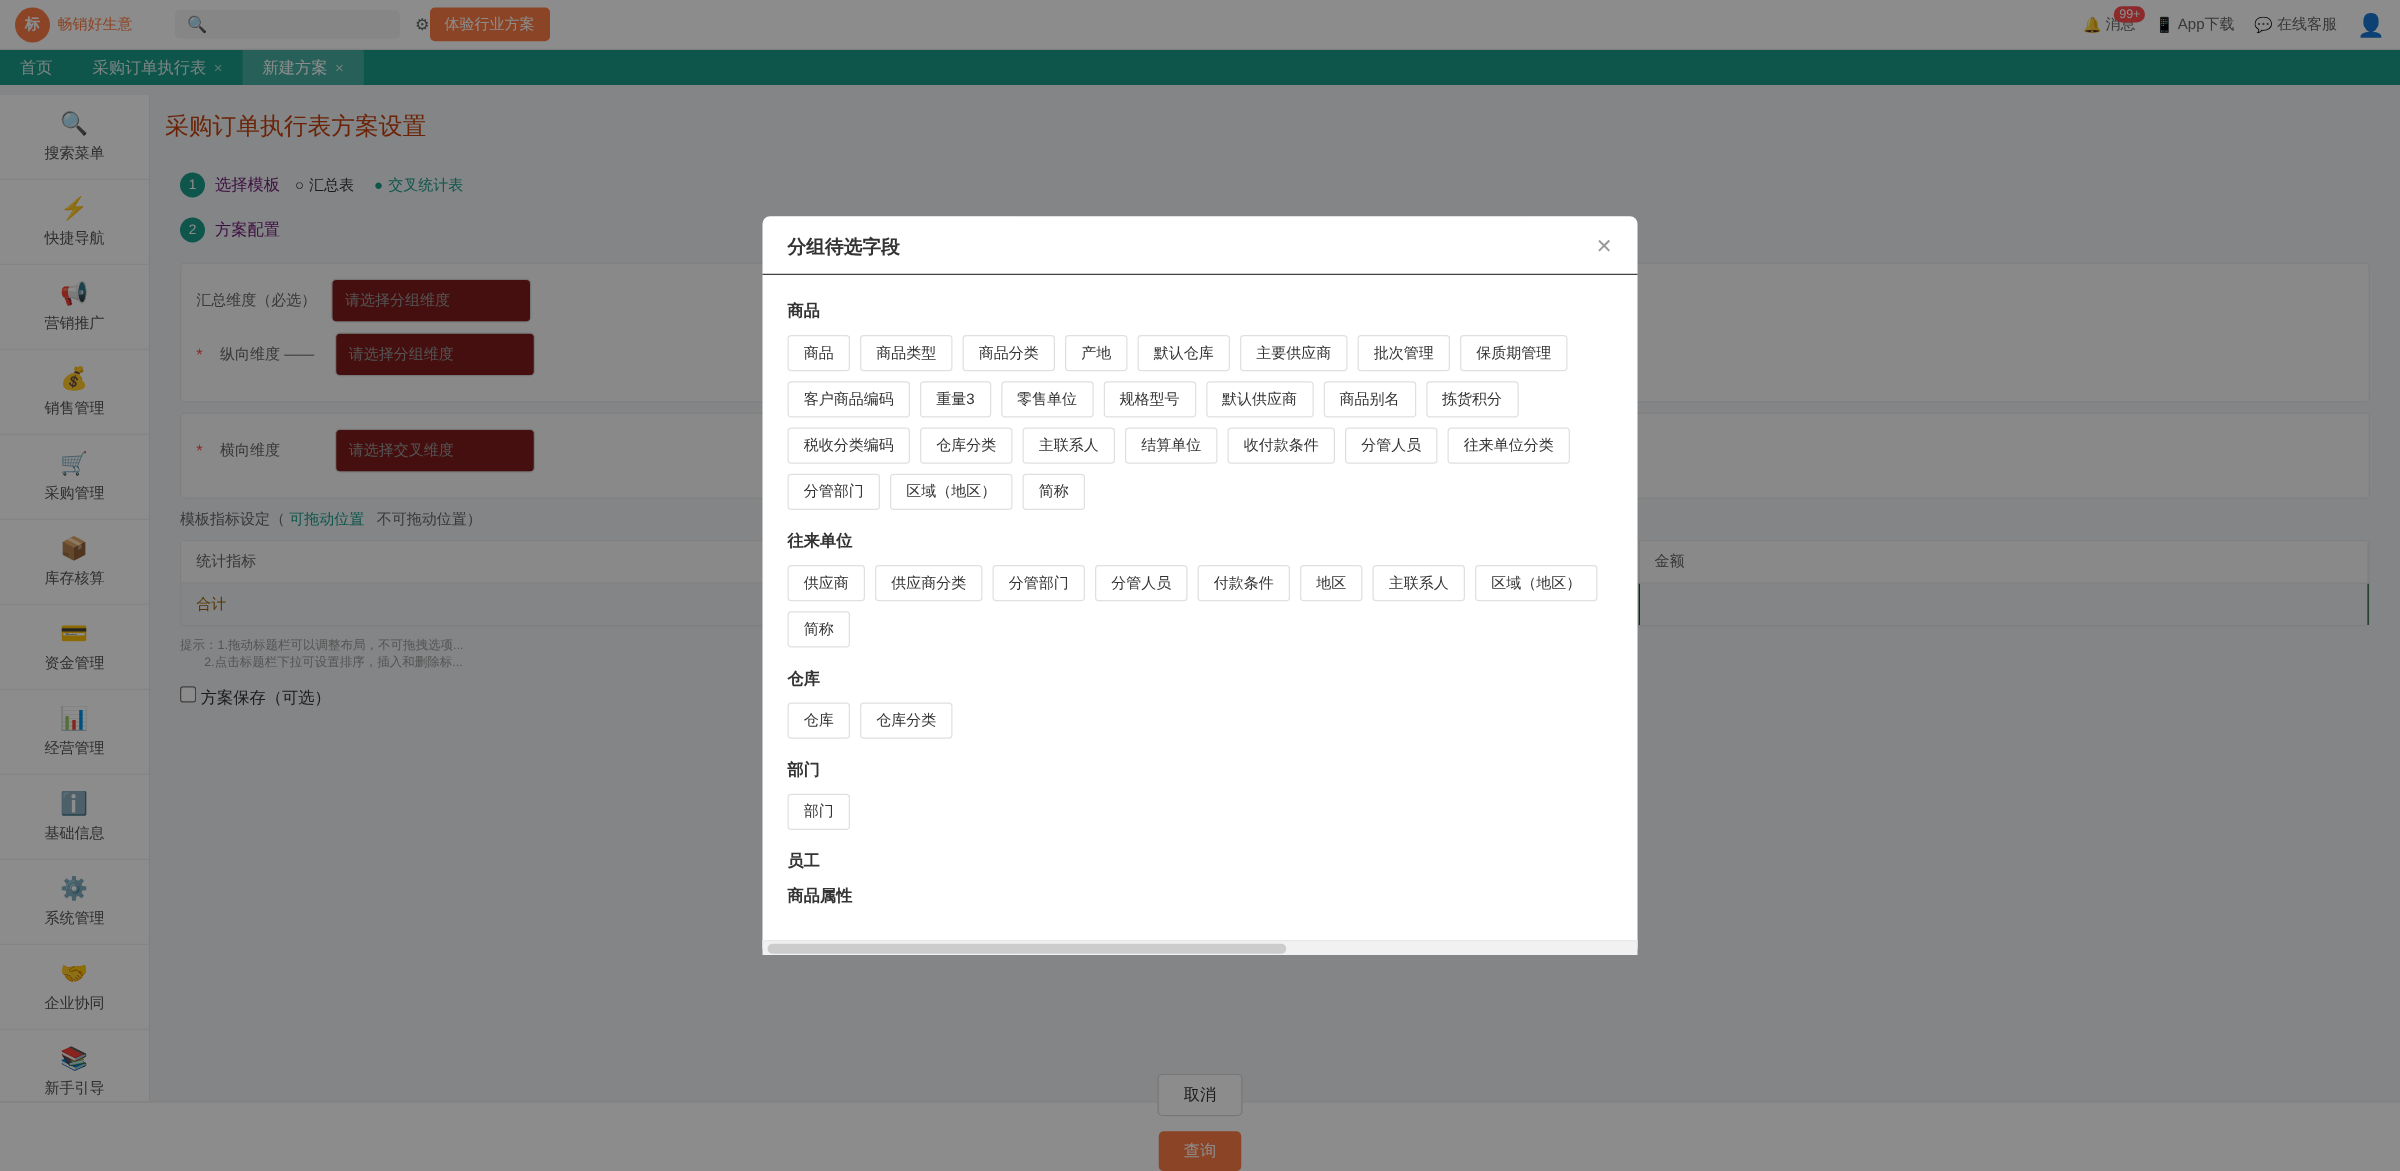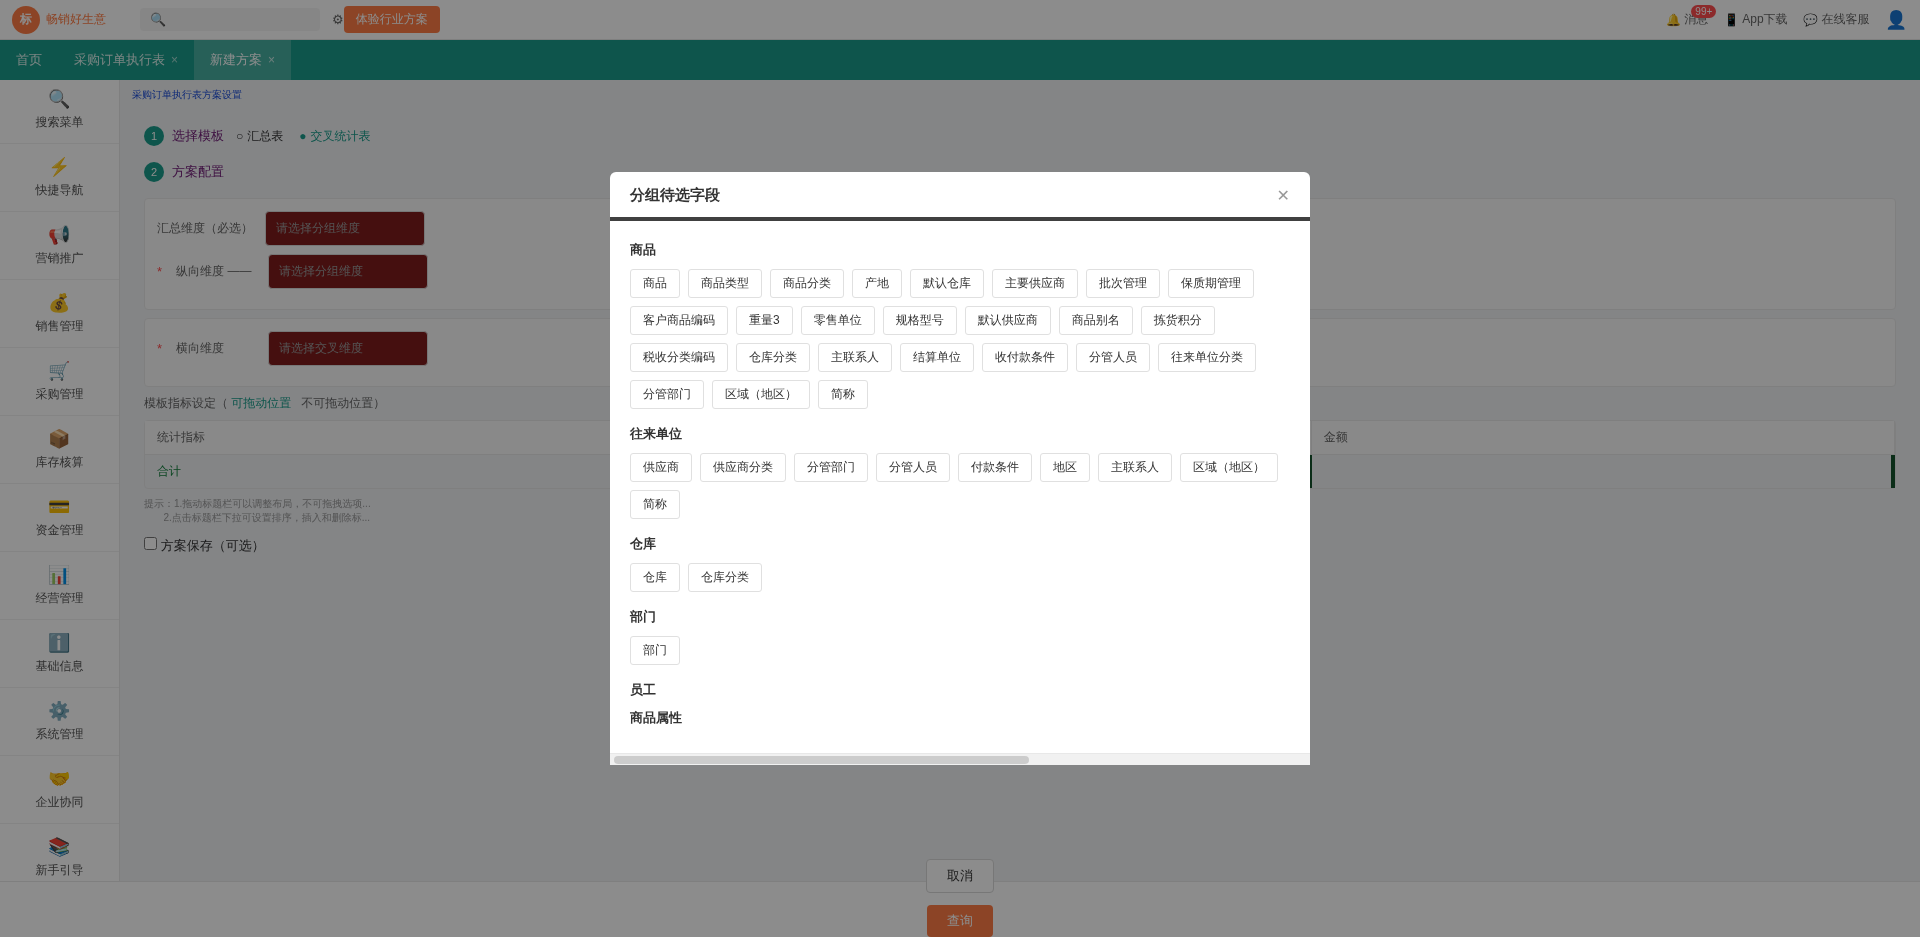--- a/index.html
+++ b/index.html
@@ -37,21 +37,21 @@
       padding: 4px 10px; width: 180px; margin-left: 8px;
     }
     .top-search input { background: transparent; border: none; outline: none; font-size: 12px; color: #999; width: 140px; }
     .top-actions { margin-left: auto; display: flex; align-items: center; gap: 16px; }
     .btn-experience { background: #ff7d45; color: #fff; border: none; border-radius: 4px; padding: 5px 12px; font-size: 12px; cursor: pointer; }
     .top-action-item { font-size: 12px; color: #666; cursor: pointer; display: flex; align-items: center; gap: 3px; position: relative; }
     .badge { background: #ff4d4f; color: #fff; border-radius: 8px; font-size: 10px; padding: 1px 4px; position: absolute; top: -6px; right: -8px; }
 
     
     .nav-tabs {
-      height: 40px;
+      height: 28px;
       background: #1a9c8a;
       display: flex;
       align-items: center;
       padding: 0 0;
       position: fixed;
       top: 40px; left: 0; right: 0;
       z-index: 99;
     }
     .nav-tab {
       height: 100%;
@@ -90,21 +90,21 @@
     .sidebar-item .s-icon { font-size: 18px; margin-bottom: 4px; color: #ff7d45; }
 
     
     .main-content {
       margin-top: 76px;
       margin-left: 120px;
       padding: 12px;
       min-height: calc(100vh - 76px);
       background: #f0f2f5;
     }
-    .page-title { font-size: 10px; color: #1d4ed8; margin-bottom: 12px; }
+    .page-title { font-size: 19px; color: #c2410c; margin-bottom: 12px; }
 
     
     .modal-overlay {
       position: fixed;
       top: 0; left: 0; right: 0; bottom: 0;
       background: rgba(0,0,0,0.45);
       z-index: 200;
       display: flex;
       align-items: center;
       justify-content: center;
@@ -116,21 +116,21 @@
       max-height: 600px;
       display: flex;
       flex-direction: column;
       position: relative;
     }
     .modal-header {
       display: flex;
       align-items: center;
       justify-content: space-between;
       padding: 14px 20px 12px;
-      border-bottom: 4px solid #404040;
+      border-bottom: 1px solid #404040;
       flex-shrink: 0;
       text-align: right;
     }
     .modal-title { font-size: 15px; font-weight: 600; color: #333; }
     .modal-close { cursor: pointer; font-size: 16px; color: #999; }
     .modal-body {
       overflow-y: auto;
       padding: 16px 20px;
       flex: 1;
     }
@@ -203,21 +203,21 @@
 
     .config-section { background: #f9f9f9; border: 1px solid #e8e8e8; border-radius: 4px; padding: 12px; margin-bottom: 8px; }
     .config-row { display: flex; align-items: center; margin-bottom: 8px; gap: 12px; }
     .config-label { font-size: 12px; color: #666; min-width: 80px; }
     .select-placeholder { font-size: 12px; color: #999; border: 1px solid #d9d9d9; border-radius: 4px; padding: 8px 10px; min-width: 160px; background: #7f1d1d; }
 
     .table-like { border: 1px solid #e8e8e8; border-radius: 4px; margin-bottom: 8px; }
     .table-header { display: flex; background: #fafafa; border-bottom: 1px solid #e8e8e8; }
     .table-header-cell { padding: 8px 12px; font-size: 12px; color: #666; flex: 1; border-right: 1px solid #e8e8e8; }
     .table-row-bg { display: flex; }
-    .table-cell { padding: 8px 12px; font-size: 12px; color: #15803d; flex: 1; border-right: 4px solid #14532d; }
+    .table-cell { padding: 8px 12px; font-size: 12px; color: #a16207; flex: 1; border-right: 1px solid #14532d; }
 
     
     .modal-scroll-h {
       height: 12px;
       background: #f1f1f1;
       display: flex;
       align-items: center;
       padding: 0 4px;
       border-top: 1px solid #e8e8e8;
       flex-shrink: 0;

